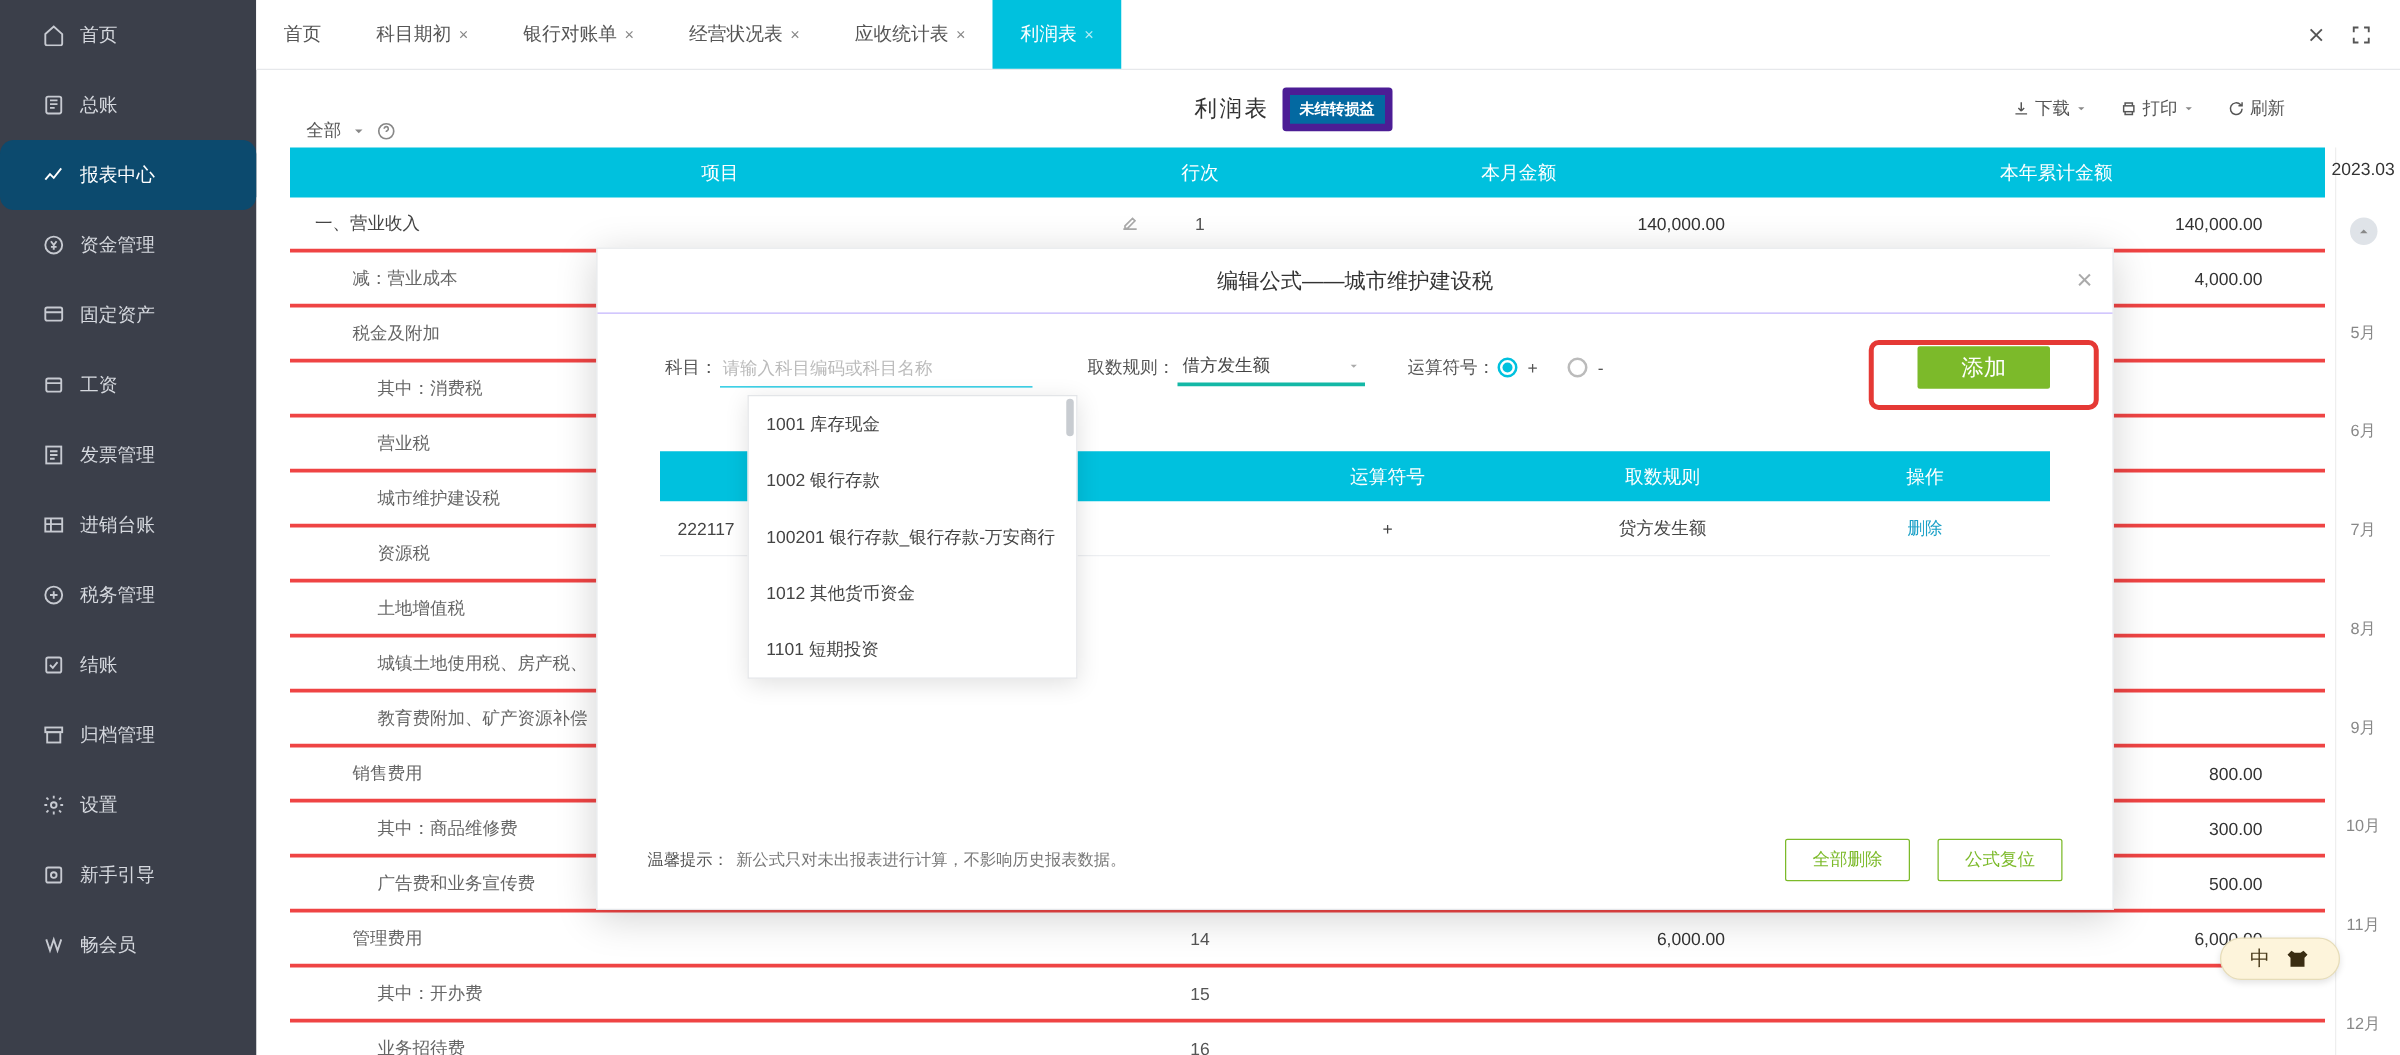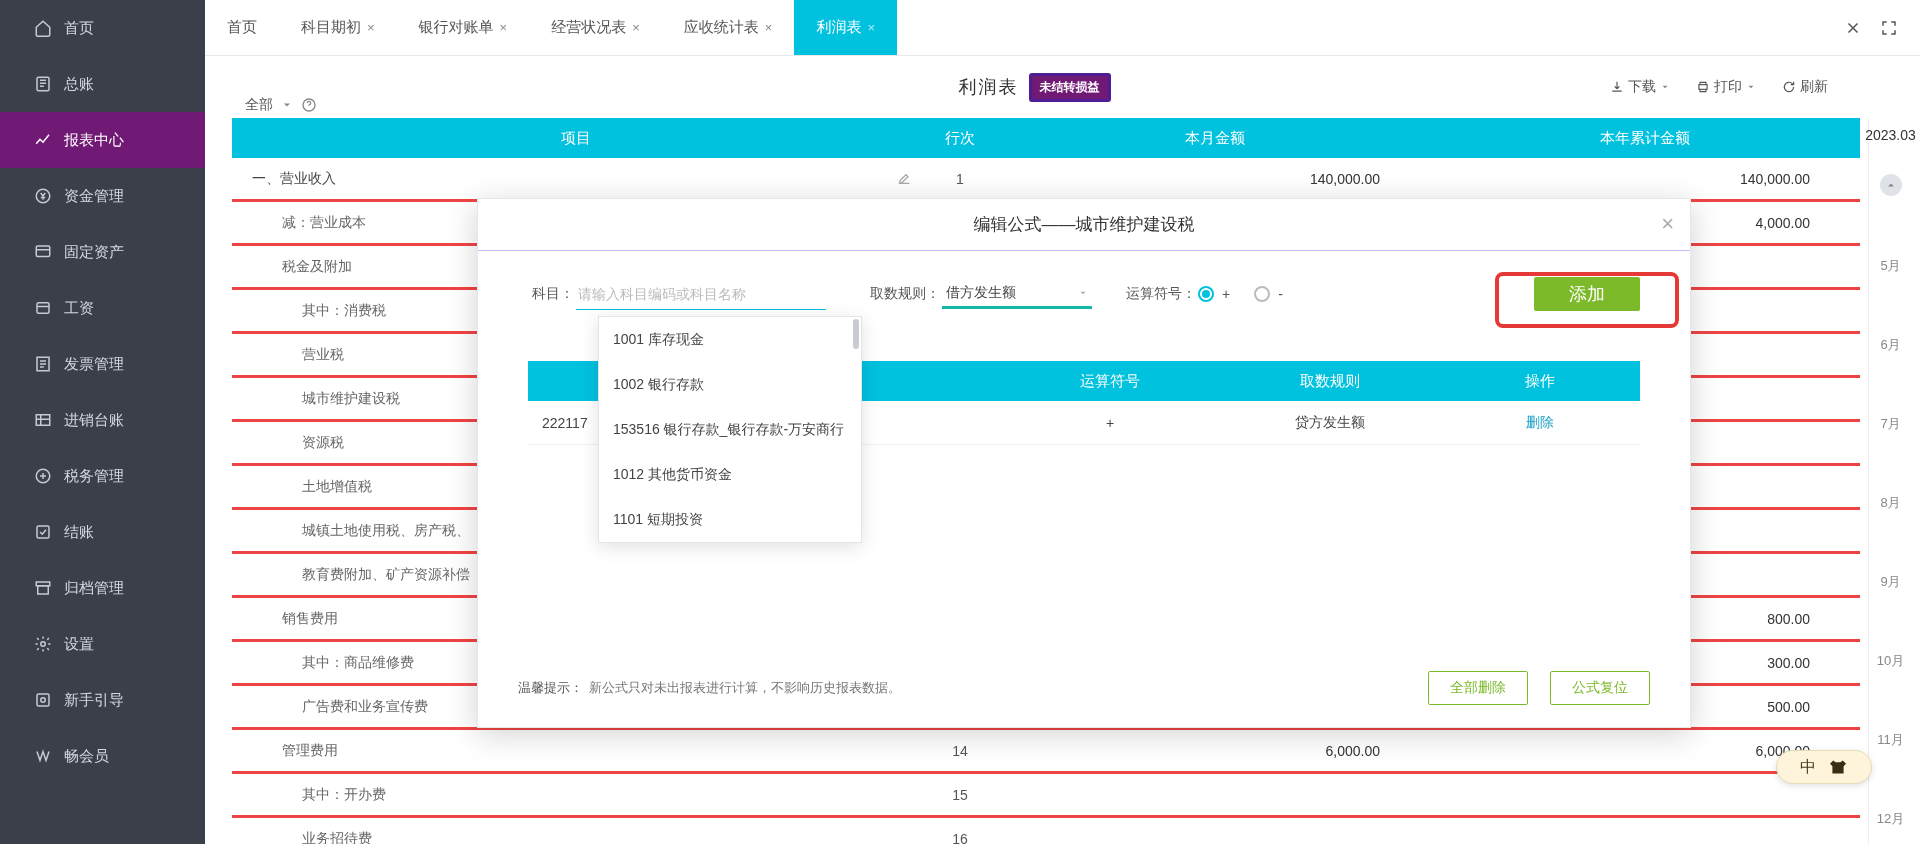--- a/index.html
+++ b/index.html
@@ -24,21 +24,21 @@
 }
 .sidebar-item {
   display: flex;
   align-items: center;
   height: 56px;
   padding-left: 30px;
   cursor: pointer;
   font-size: 15px;
   color: #d5d8de;
 }
-.sidebar-item.active { background: #701a75; color: #fff; }
+.sidebar-item.active { background: #0c4a6e; color: #fff; border-radius: 11px; }
 .sidebar-item .sicon { width: 26px; display: inline-flex; align-items: center; justify-content: center; }
 .sidebar-item .slabel { margin-left: 8px; }
 
 
 .topbar {
   position: absolute;
   left: 205px; top: 0; right: 0;
   height: 56px;
   background: #fff;
   border-bottom: 1px solid #e6e8eb;
@@ -77,24 +77,24 @@
   padding: 0 36px 0 40px;
   color: #555;
 }
 .toolbar .filter { display: flex; align-items: center; gap: 8px; font-size: 14px; margin-top: 35px; }
 .toolbar .center-title {
   position: absolute; left: 50%; transform: translateX(-50%);
   display: flex; align-items: center; gap: 10px;
 }
 .toolbar .center-title .t { font-size: 18px; color: #333; letter-spacing: 2px; }
 .toolbar .badge {
-  background: #701a75; color: #fff;
+  background: #0369a1; color: #fff;
   font-size: 12px; padding: 3px 8px; border-radius: 3px;
   font-weight: bold;
-  border: 3px solid #4c1d95;
+  border: 6px solid #4c1d95;
 }
 .toolbar .actions { margin-left: auto; display: flex; gap: 26px; font-size: 14px; color: #555; }
 .toolbar .actions .act { display: inline-flex; align-items: center; gap: 4px; cursor: pointer; }
 
 
 .table-head, .table-row {
   position: absolute; left: 232px; right: 60px;
   display: grid;
   grid-template-columns: 1fr 80px 430px 430px;
   align-items: center;
@@ -664,21 +664,21 @@
     </div>
   </div>
 </div>
 
 <div style="position:absolute;left:1495px;top:272px;width:184px;height:56px;border:4px solid #e53935;border-radius:8px;z-index:70;pointer-events:none;"></div>
 
 <div class="dropdown">
   <div class="dscroll"></div>
   <div class="dropdown-item">1001 库存现金</div>
   <div class="dropdown-item">1002 银行存款</div>
-  <div class="dropdown-item">153516 银行存款_银行存款-万安商行</div>
+  <div class="dropdown-item">100201 银行存款_银行存款-万安商行</div>
   <div class="dropdown-item">1012 其他货币资金</div>
   <div class="dropdown-item">1101 短期投资</div>
 </div>
 
 <div class="ime-pill">
   <span>中</span>
   <svg width="20" height="16" viewBox="0 0 24 20" fill="#3a2d12">
       <path d="M6 2l3 2h6l3-2 4 4-3 3v9H5V9L2 6z"></path>
     </svg>
 </div>

